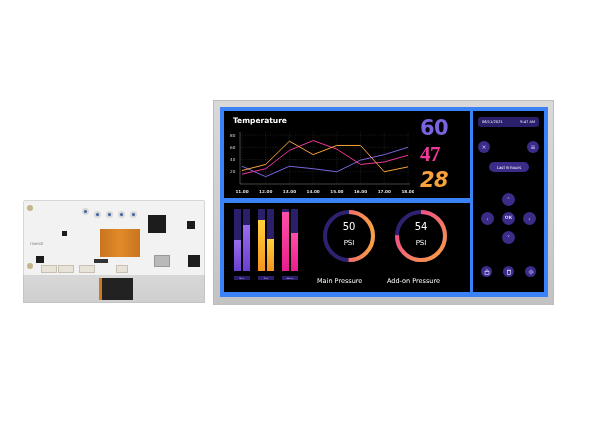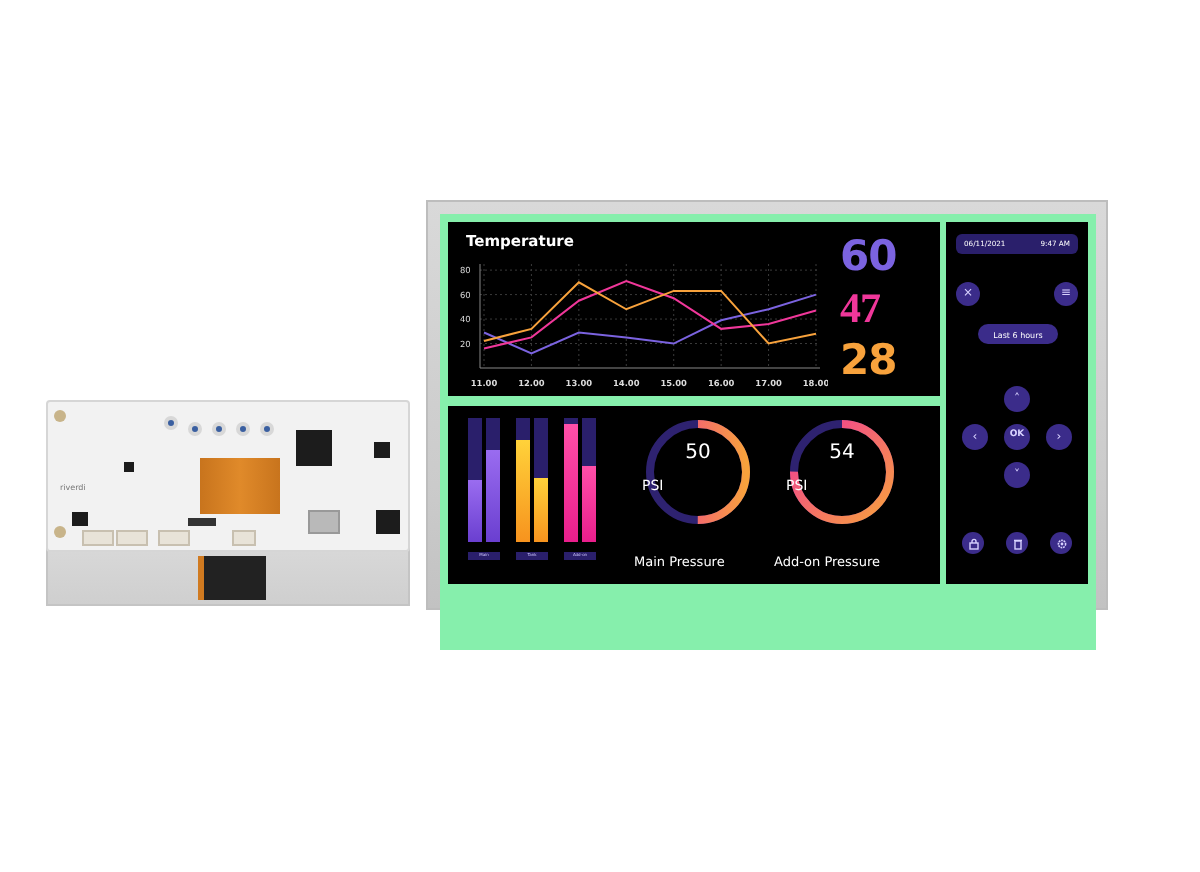--- a/index.html
+++ b/index.html
@@ -15,40 +15,40 @@
   .chip { position: absolute; background: #1c1c1c; }
   .btn-blue { position: absolute; width: 7px; height: 7px; border-radius: 50%; background: #3a5fa0; border: 2px solid #d8d8d8; }
   .pcb-hdmi { position: absolute; left: 130px; top: 54px; width: 16px; height: 12px; background: #b9b9b9; border: 1px solid #999; }
   .pcb-conn { position: absolute; top: 64px; width: 16px; height: 8px; background: #e8e3d8; border: 1px solid #c8c0b0; }
   .pcb-hole { position: absolute; width: 6px; height: 6px; border-radius: 50%; background: #c8b48a; }
   .pcb-logo { position: absolute; left: 6px; top: 40px; font-size: 4px; color: #777; }
 
   
   .bezel { position: absolute; left: 213px; top: 100px; width: 341px; height: 205px;
            background: linear-gradient(180deg,#d9d9d9,#cbcbcb 70%,#c2c2c2); border: 1px solid #bdbdbd; }
-  .screen { position: absolute; left: 220px; top: 107px; width: 328px; height: 218px; background: #86efac; }
+  .screen { position: absolute; left: 220px; top: 107px; width: 328px; height: 190px; background: #3b82f6; }
   .panel { position: absolute; background: #000; }
   .p-temp { left: 4px; top: 4px; width: 246px; height: 87px; }
   .p-gauge { left: 4px; top: 96px; width: 246px; height: 89px; }
   .p-ctrl { left: 253px; top: 4px; width: 71px; height: 181px; }
 
   .temp-title { position: absolute; left: 9px; top: 5px; font-size: 7.5px; font-weight: bold; color: #ffffff; }
   .chart { position: absolute; left: 4px; top: 17px; width: 186px; height: 68px; }
   .big-num { position: absolute; left: 196px; font-size: 21px; font-weight: bold; letter-spacing: -0.5px; font-family: "DejaVu Sans", sans-serif; }
 
   
   .bars { position: absolute; left: 10px; top: 6px; width: 68px; height: 78px; }
   .bar-track { position: absolute; top: 0; width: 7px; height: 62px; background: #2a1f6b; }
   .bar-fill { position: absolute; left: 0; bottom: 0; width: 7px; }
   .bar-label { position: absolute; top: 67px; width: 16px; height: 4px; background: #2a1f6b; color: #cfc8ff; font-size: 2px; text-align: center; line-height: 4px; }
 
   
   .gauge { position: absolute; top: 5px; width: 56px; height: 56px; }
   .gauge-val { position: absolute; left: 0; width: 56px; top: 13px; text-align: center; color: #fff; font-size: 10px; }
-  .gauge-unit { position: absolute; left: 0; width: 56px; top: 31px; text-align: left; color: #fff; font-size: 7px; }
+  .gauge-unit { position: absolute; left: 0; width: 56px; top: 31px; text-align: center; color: #fff; font-size: 7px; }
   .gauge-label { position: absolute; top: 69px; color: #fff; font-size: 6.5px; text-align: center; white-space: nowrap; }
 
   
   .dt-bar { position: absolute; left: 5px; top: 6px; width: 61px; height: 10px; background: #2a1f6b; border-radius: 3px;
             display: flex; justify-content: space-between; align-items: center; padding: 0 4px; color: #fff; font-size: 3.6px; }
   .round-btn { position: absolute; width: 12px; height: 12px; border-radius: 50%; background: #3b2c8a; color: #d8d2ff;
                display: flex; align-items: center; justify-content: center; font-size: 6px; line-height: 1; }
   .pill { position: absolute; left: 16px; top: 51px; width: 40px; height: 10px; border-radius: 5px; background: #3b2c8a; color: #fff;
           font-size: 4px; display: flex; align-items: center; justify-content: center; }
   .dpad { width: 13px; height: 13px; }
@@ -122,21 +122,21 @@
           <text x="180" y="65" text-anchor="middle">18.00</text>
         </g>
       <g id="lines" fill="none" stroke-width="1">
           <polyline points="14,38.258823529411764 37.714285714285715,48.65882352941176 61.42857142857143,38.258823529411764 85.14285714285714,40.705882352941174 108.85714285714286,43.76470588235294 132.57142857142856,32.141176470588235 156.28571428571428,26.63529411764706 180,19.29411764705882" stroke="#7b63e0"></polyline>
           <polyline points="14,46.21176470588235 37.714285714285715,40.705882352941174 61.42857142857143,22.352941176470587 85.14285714285714,12.56470588235294 108.85714285714286,21.129411764705885 132.57142857142856,36.423529411764704 156.28571428571428,33.976470588235294 180,27.24705882352941" stroke="#f0379a"></polyline>
           <polyline points="14,42.54117647058823 37.714285714285715,36.423529411764704 61.42857142857143,13.176470588235297 85.14285714285714,26.63529411764706 108.85714285714286,17.45882352941176 132.57142857142856,17.45882352941176 156.28571428571428,43.76470588235294 180,38.87058823529412" stroke="#f8a23c"></polyline>
         </g>
     </svg>
     <div class="big-num" style="top: 5px; color: rgb(123, 99, 224);">60</div>
     <div class="big-num" style="top: 31px; color: rgb(240, 55, 154); font-family: Liberation Serif, serif;">47</div>
-    <div class="big-num" style="top: 57px; color: rgb(248, 162, 60);">28</div>
+    <div class="big-num" style="top: 57px; color: rgb(248, 162, 60); font-style: italic;">28</div>
   </div>
 
   <div class="panel p-gauge">
     <div class="bars" id="bars">
         <div class="bar-track" style="left: 0px;">
           <div class="bar-fill" style="height: 31px; background: linear-gradient(rgb(154, 108, 240), rgb(106, 63, 208));"></div>
         </div>
         <div class="bar-track" style="left: 9px;">
           <div class="bar-fill" style="height: 46.5px; background: linear-gradient(rgb(154, 108, 240), rgb(106, 63, 208));"></div>
         </div>

